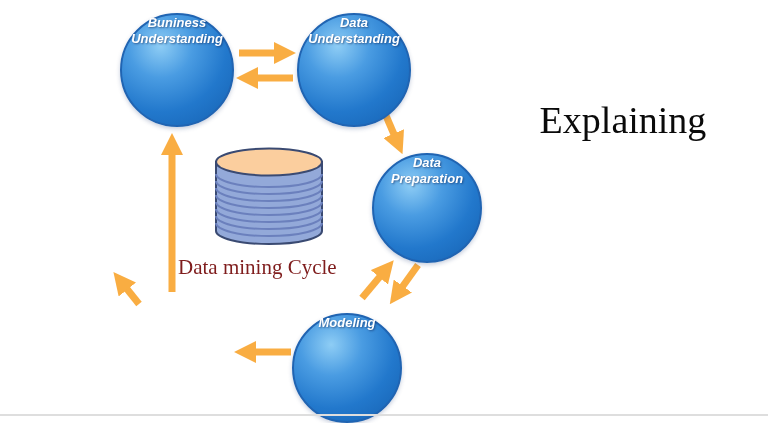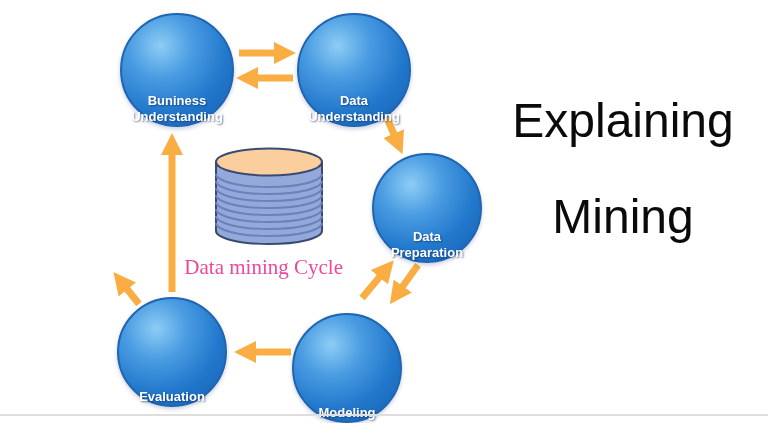--- a/index.html
+++ b/index.html
@@ -10,53 +10,54 @@
   }
   svg.layer { position:absolute; left:0; top:0; width:768px; height:423px; }
   .arrow {
     stroke: var(--arrow,#f9ad42);
     stroke-width:7; fill:none; stroke-linecap:butt;
   }
   .arrowhead { fill: var(--arrow,#f9ad42); }
 
   .node {
     position:absolute; border-radius:50%;
-    display:flex; align-items:flex-end; justify-content:center; text-align:center;
+    display:flex; align-items:flex-start; justify-content:center; text-align:center;
     background: radial-gradient(circle at 35% 28%,
       var(--node-fill-light,#8ecdf5) 0%, #4a9ce2 30%, #2278cc 62%, #1560b0 100%);
     border:2px solid var(--node-border,#2064b2);
     box-shadow: 0 2px 4px rgba(30,60,120,0.25);
     box-sizing:border-box;
+    font-style:italic;
   }
   .node .lbl {
     color:#fff; font-weight:bold; font-size:13px; line-height:1.25;
     padding:0 6px; width:100%;
     text-shadow: 1px 1px 2px rgba(10,30,80,0.55);
   }
   .n-bu { left:120px; top:13px;  width:114px; height:114px; }
   .n-du { left:297px; top:13px;  width:114px; height:114px; }
   .n-dp { left:372px; top:153px; width:110px; height:110px; }
   .n-mo { left:292px; top:313px; width:110px; height:110px; }
   .n-ev { left:117px; top:297px; width:110px; height:110px; }
   .n-de { left:43px;  top:155px; width:114px; height:114px; }
 
   .cyl { position:absolute; left:209px; top:144px; width:120px; height:105px; }
   .cyl .body   { fill: var(--cylinder-body,#93a9d9); stroke: var(--cylinder-outline,#3a4a72); stroke-width:2; }
   .cyl .stripe { fill:none; stroke: var(--cylinder-stripe,#6b80bd); stroke-width:2; }
   .cyl .top    { fill: var(--cylinder-top,#fbce9e); stroke: var(--cylinder-outline,#3a4a72); stroke-width:2; }
 
   .caption {
-    position:absolute; left:168px; top:255px; width:175px; text-align:right;
-    font-family:"Liberation Serif", serif; font-size:21px; color:#ec4899;
+    position:absolute; left:178px; top:255px; width:175px; text-align:left;
+    font-family:"Liberation Serif", serif; font-size:21px; color:#7f1d1d;
   }
 
   .title {
     position:absolute; left:478px; top:72px; width:290px;
     color: var(--title-text,#0a0a0a);
-    font-family:Liberation Sans, sans-serif; font-size:48px;
+    font-family:Liberation Serif, serif; font-size:38px;
   }
   .title .line {
     height:96px; display:flex; align-items:center; justify-content:center;
   }
 
   .bottom-edge-line {
     position:absolute; left:0; top:414px; width:768px; height:2px;
     background:#dedede;
   }
 </style>
@@ -99,25 +100,21 @@
   </div>
   <div class="node n-du">
     <span class="lbl">Data Understanding</span>
   </div>
   <div class="node n-dp">
     <span class="lbl">Data Preparation</span>
   </div>
   <div class="node n-mo">
     <span class="lbl">Modeling</span>
   </div>
-  <div class="node n-ev">
-    <span class="lbl">Evaluation</span>
-  </div>
 
   <div class="caption">Data mining Cycle</div>
 
   <div class="title">
     <div class="line">Explaining</div>
-    <div class="line">Mining</div>
   </div>
 
   <div class="bottom-edge-line"></div>
 </div>
 
 </body></html>

